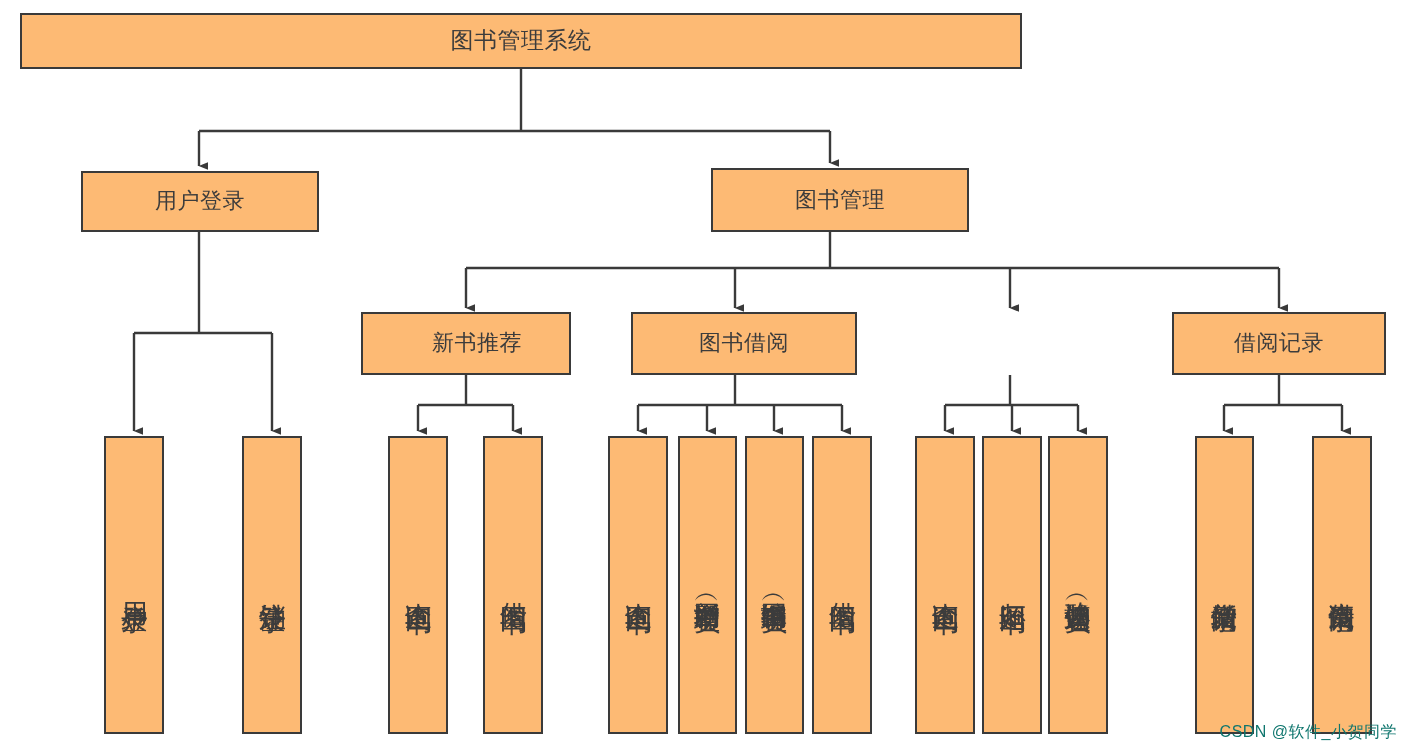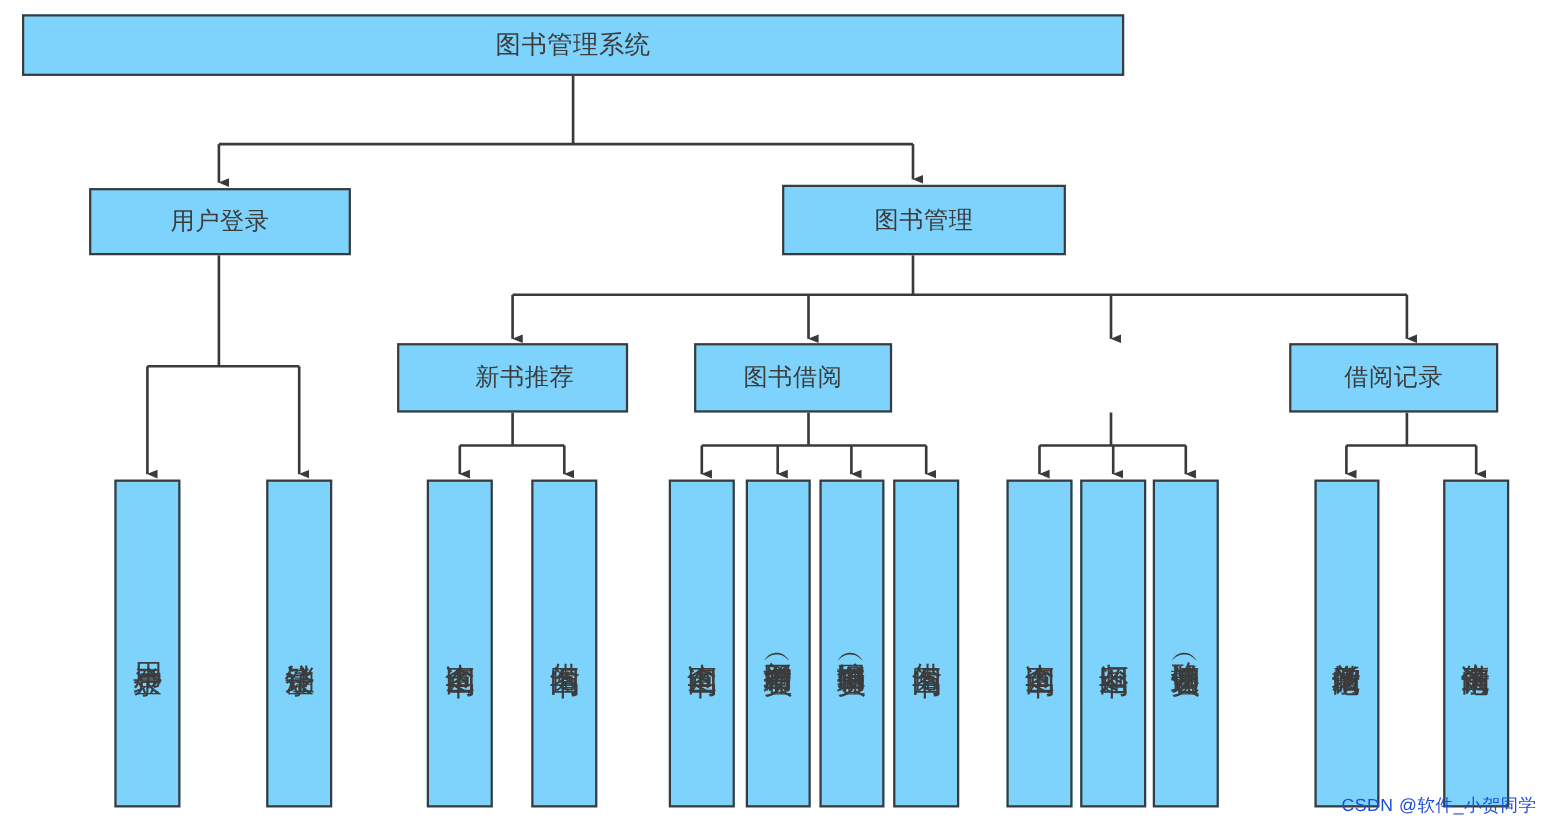--- a/index.html
+++ b/index.html
@@ -4,21 +4,21 @@
 <style>
   html,body{margin:0;padding:0;background:#ffffff;}
   body{font-family:"Liberation Sans","DejaVu Sans",sans-serif;}
   #canvas{position:relative;width:1405px;height:747px;background:#ffffff;overflow:hidden;}
   #wires{position:absolute;left:0;top:0;width:1405px;height:747px;}
 
   .node{
     position:absolute;
     box-sizing:border-box;
     border:2px solid #3a3a3a;
-    background:#7dd3fc;
+    background:#fdba74;
     display:flex;
     align-items:center;
     justify-content:center;
     color:#3c3c3c;
   }
   .node .lbl{
     display:block;
     text-align:center;
     line-height:1.02;
     color:#3c3c3c;
@@ -40,21 +40,21 @@
     white-space:nowrap;
     max-height:285px;
   }
   .v-node.small .lbl{font-size:26px;letter-spacing:1px;max-height:292px;}
 
   #watermark{
     position:absolute;
     right:8px;
     bottom:4px;
     font-size:16px;
-    color:#1d4ed8;
+    color:#0f766e;
     white-space:nowrap;
     letter-spacing:0.5px;
   }
 </style>
 </head>
 <body>
 
 <div id="canvas">
 
   <svg id="wires" viewBox="0 0 1405 747" xmlns="http://www.w3.org/2000/svg">
@@ -116,26 +116,26 @@
   </div>
 
   <div class="node h-node" style="left:711px;top:168px;width:258px;height:64px;">
     <span class="lbl">图书管理</span>
   </div>
 
   <div class="node h-node" style="left:361px;top:312px;width:210px;height:63px;padding-left:22px;">
     <span class="lbl">新书推荐</span>
   </div>
 
-  <div class="node h-node" style="left:631px;top:312px;width:180px;height:63px;justify-content:center;">
+  <div class="node h-node" style="left:631px;top:312px;width:226px;height:63px;justify-content:center;">
     <span class="lbl">图书借阅</span>
   </div>
 
 
-  <div class="node h-node" style="left:1172px;top:312px;width:190px;height:63px;">
+  <div class="node h-node" style="left:1172px;top:312px;width:214px;height:63px;">
     <span class="lbl">借阅记录</span>
   </div>
 
   <div class="node v-node" style="left:104px;top:436px;width:60px;height:298px;">
     <span class="lbl">用户登录</span>
   </div>
 
   <div class="node v-node" style="left:242px;top:436px;width:60px;height:298px;">
     <span class="lbl">注销登录</span>
   </div>

